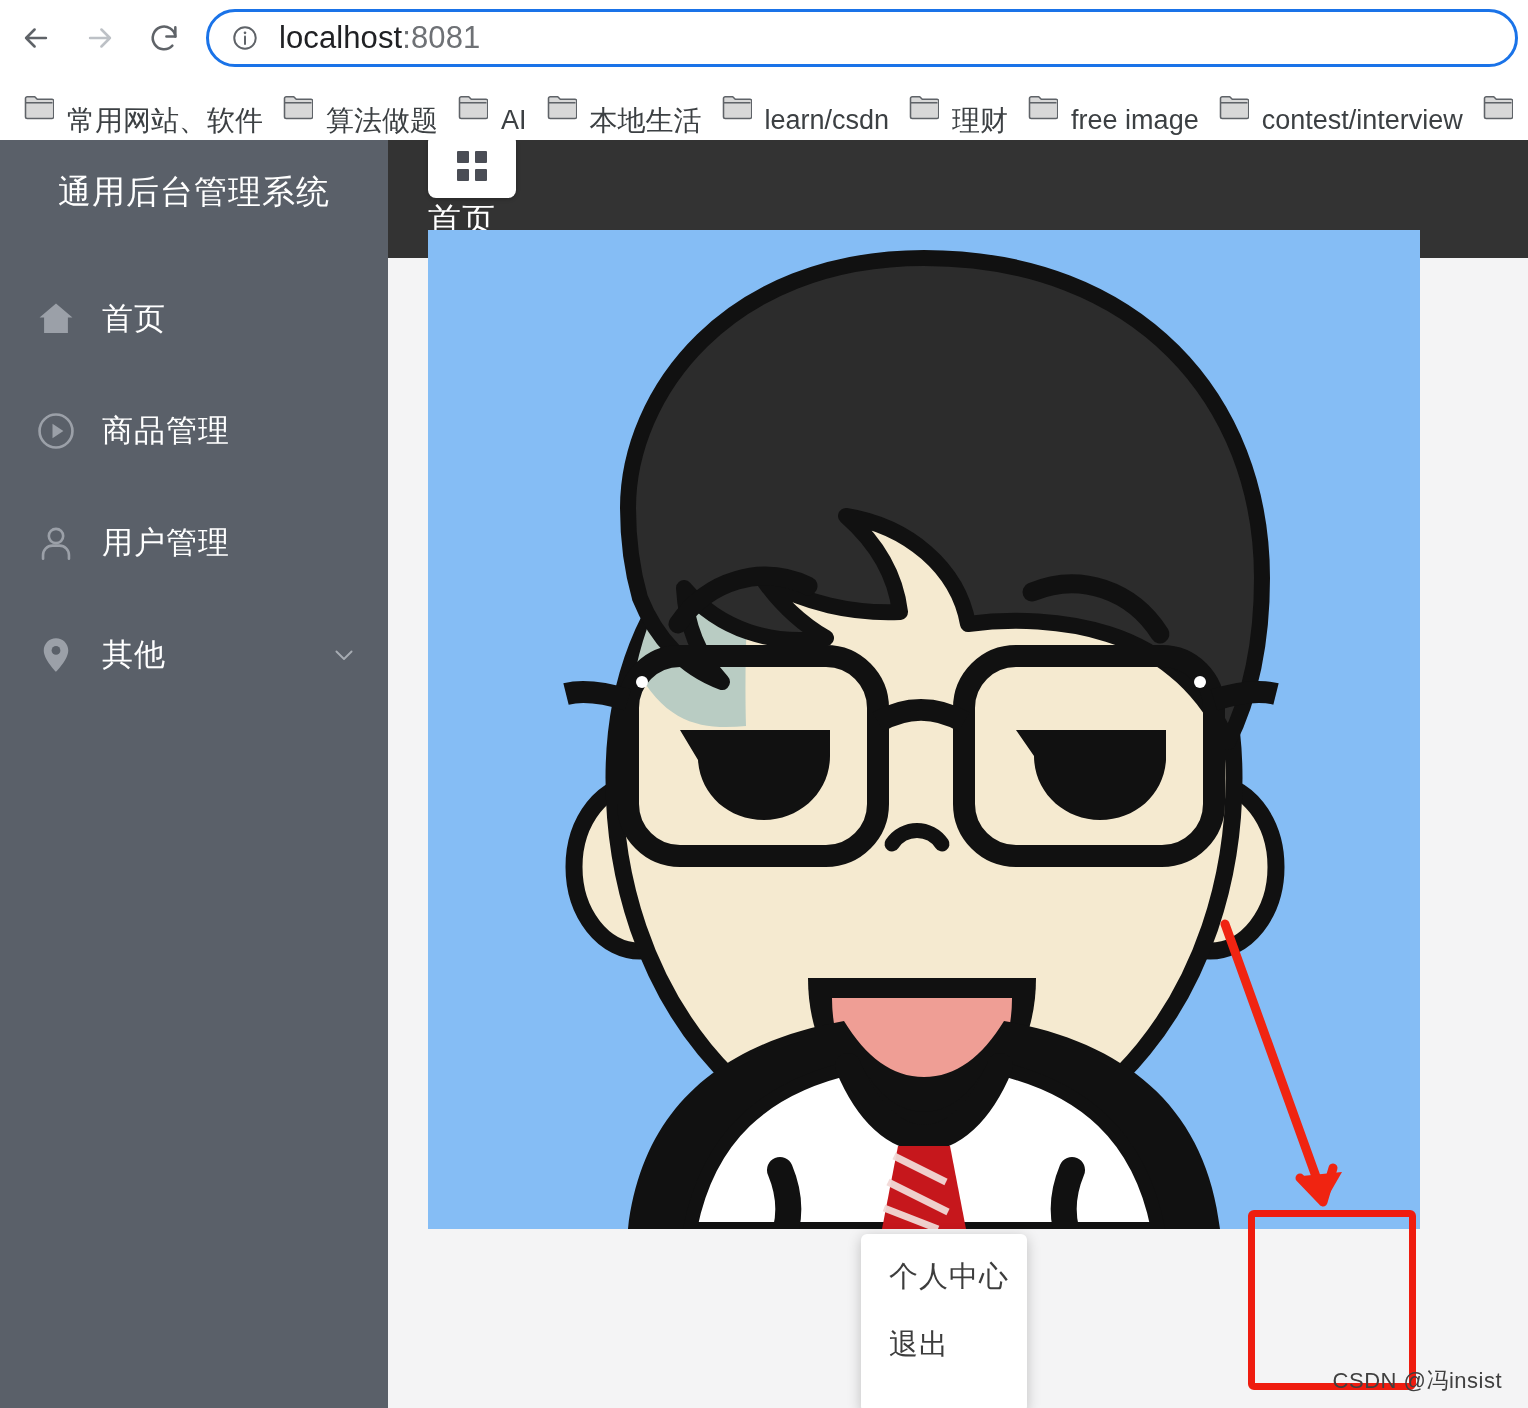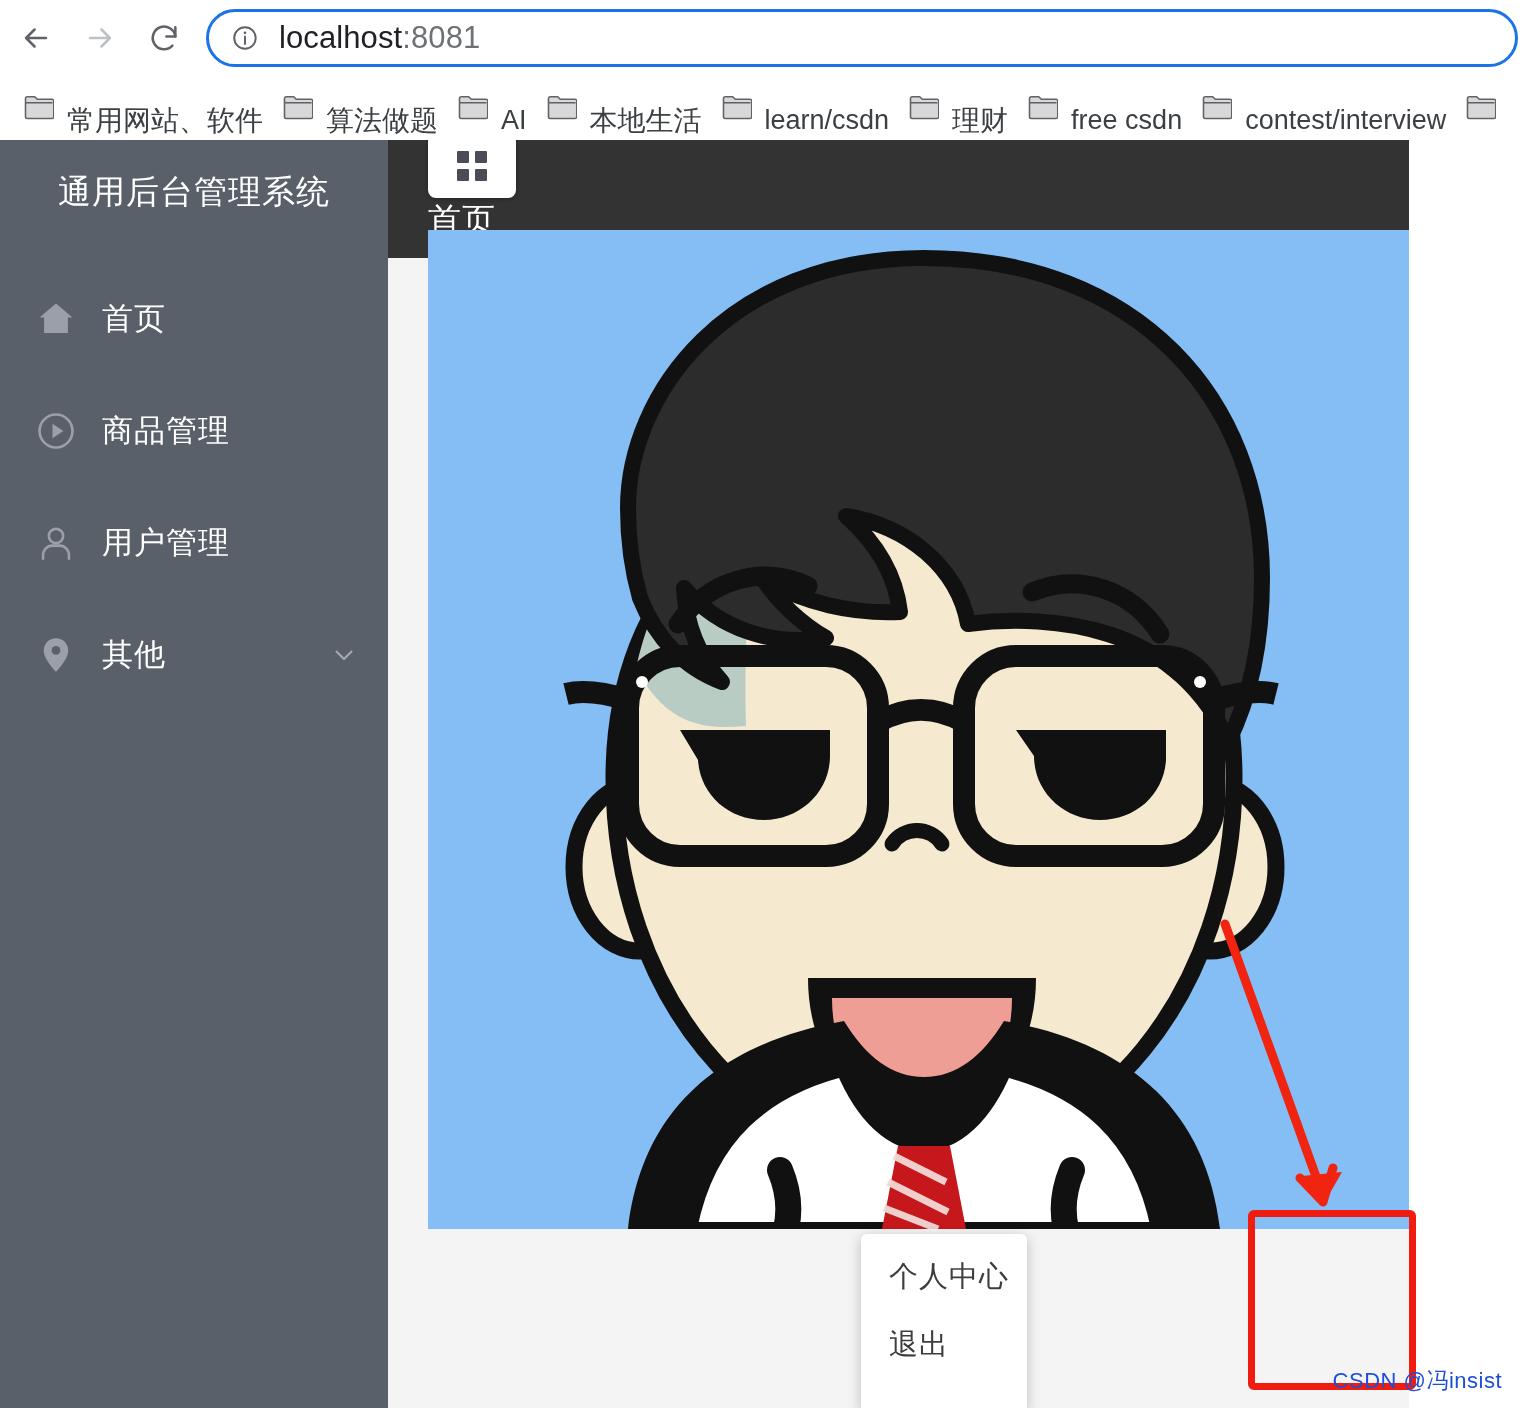--- a/index.html
+++ b/index.html
@@ -104,21 +104,21 @@
     color: #3c4043;
     margin-top: 27px;
   }
   .bookmark.cjk .bookmark-label { font-size: 28px; }
 
   
   .app {
     position: absolute;
     left: 0;
     top: 140px;
-    width: 1409px;
+    width: 1528px;
     height: 1268px;
     background: #f4f4f5;
     overflow: hidden;
   }
 
   
   .sidebar {
     position: absolute;
     left: 0; top: 0;
     width: 388px;
@@ -272,21 +272,21 @@
     width: 230px;
     height: 330px;
     z-index: 25;
     pointer-events: none;
   }
   .watermark {
     position: absolute;
     right: 26px;
     bottom: 12px;
     font-size: 22px;
-    color: #1d4ed8;
+    color: #404040;
     letter-spacing: 0.5px;
     z-index: 40;
     white-space: nowrap;
     text-align: center;
   }
 </style>
 </head>
 <body>
 
 <div class="browser-chrome">
@@ -363,21 +363,21 @@
         <path d="M1.2 3.2a1.4 1.4 0 0 1 1.4-1.4h6l2 2h11.8a1.4 1.4 0 0 1 1.4 1.4v12.6a1.4 1.4 0 0 1-1.4 1.4H2.6a1.4 1.4 0 0 1-1.4-1.4z" fill="#d8d8d8" stroke="#5f6368" stroke-width="1.25" stroke-linejoin="round"></path>
         <path d="M1.2 6.6h21.6" stroke="#5f6368" stroke-width="1.25"></path>
       </svg>
       <span class="bookmark-label">理财</span>
     </div>
     <div class="bookmark">
       <svg class="folder-icon" viewBox="0 0 24 20">
         <path d="M1.2 3.2a1.4 1.4 0 0 1 1.4-1.4h6l2 2h11.8a1.4 1.4 0 0 1 1.4 1.4v12.6a1.4 1.4 0 0 1-1.4 1.4H2.6a1.4 1.4 0 0 1-1.4-1.4z" fill="#d8d8d8" stroke="#5f6368" stroke-width="1.25" stroke-linejoin="round"></path>
         <path d="M1.2 6.6h21.6" stroke="#5f6368" stroke-width="1.25"></path>
       </svg>
-      <span class="bookmark-label">free csdn</span>
+      <span class="bookmark-label">free image</span>
     </div>
     <div class="bookmark">
       <svg class="folder-icon" viewBox="0 0 24 20">
         <path d="M1.2 3.2a1.4 1.4 0 0 1 1.4-1.4h6l2 2h11.8a1.4 1.4 0 0 1 1.4 1.4v12.6a1.4 1.4 0 0 1-1.4 1.4H2.6a1.4 1.4 0 0 1-1.4-1.4z" fill="#d8d8d8" stroke="#5f6368" stroke-width="1.25" stroke-linejoin="round"></path>
         <path d="M1.2 6.6h21.6" stroke="#5f6368" stroke-width="1.25"></path>
       </svg>
       <span class="bookmark-label">contest/interview</span>
     </div>
     <div class="bookmark">
       <svg class="folder-icon" viewBox="0 0 24 20">

